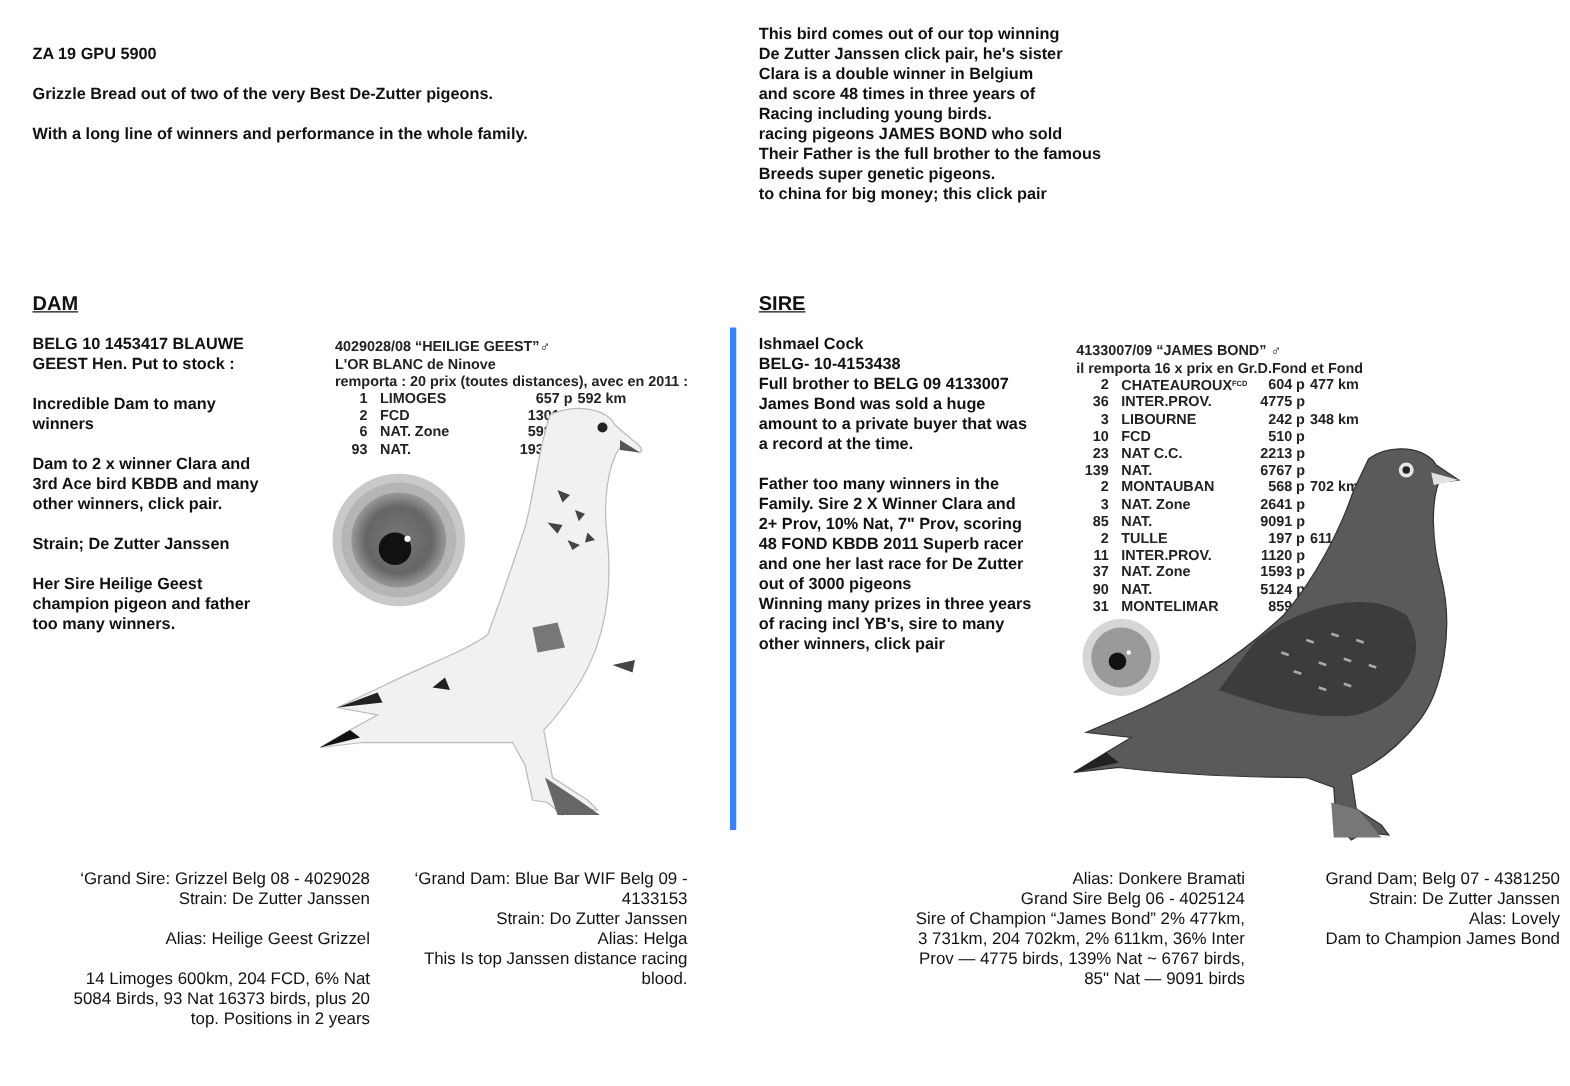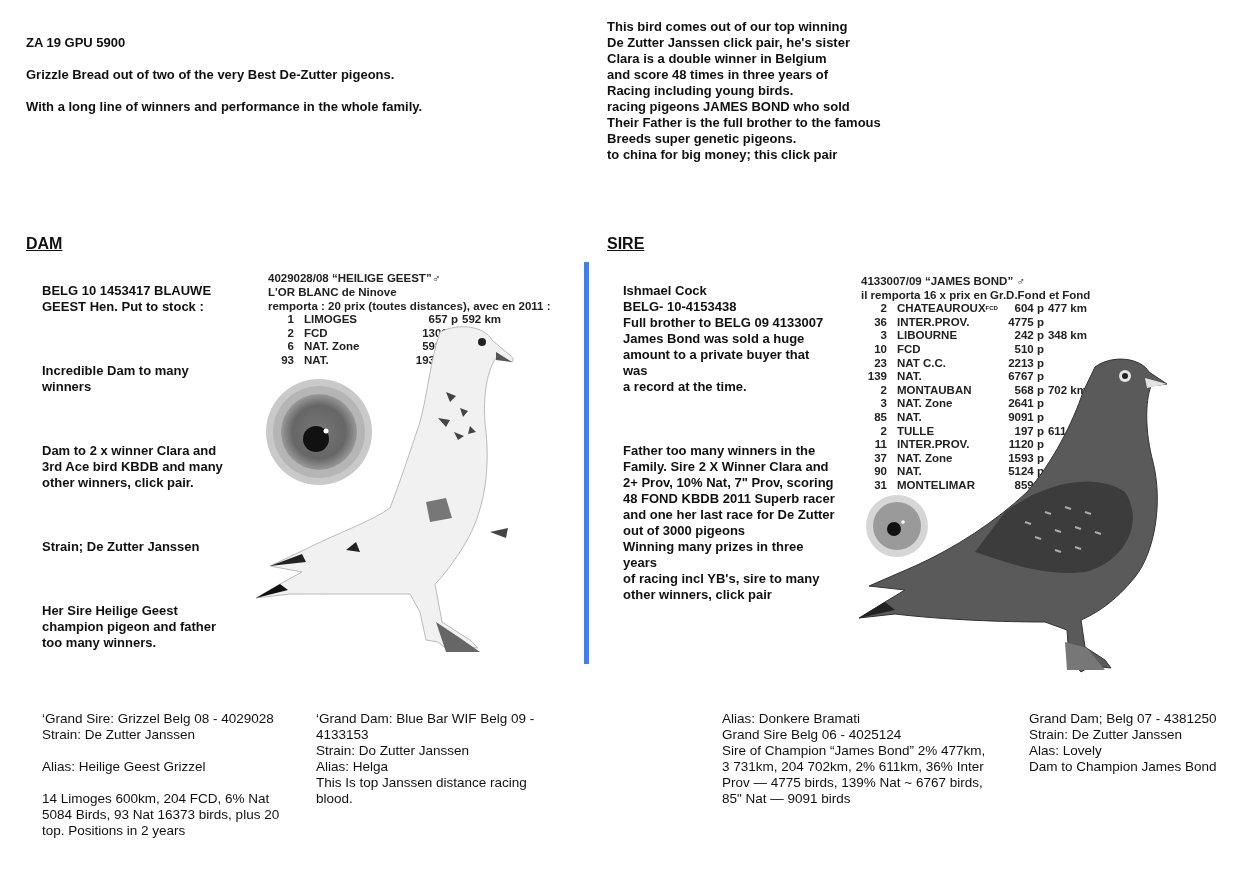--- a/index.html
+++ b/index.html
@@ -1,20 +1,20 @@
 <!DOCTYPE html>
 <html><head>
   <meta charset="utf-8">
   <style>
     html, body { margin: 0; padding: 0; background: #ffffff; }
     body { width: 1256px; height: 869px; position: relative; overflow: hidden; color: #111; font-family: "Liberation Sans", sans-serif; }
     .abs { position: absolute; }
     .bold { font-weight: bold; font-size: 13px; line-height: 16px; }
-    .reg { font-size: 13.5px; line-height: 16px; }
-    .para { white-space: pre-line; margin: 16px; }
+    .reg { font-size: 13.5px; line-height: 16px; text-align: right; }
+    .para { white-space: pre-line; margin: 0; }
     .gap { height: 16px; }
     .head { font-weight: bold; font-size: 16px; text-decoration: underline; }
     .card-title { font-weight: bold; font-size: 11.5px; line-height: 14px; color: #222; }
     .res-table { border-collapse: collapse; font-weight: bold; font-size: 11.5px; line-height: 13.6px; color: #222; }
     .res-table td { padding: 0 4px 0 0; white-space: nowrap; }
     .res-table td.pos { text-align: right; width: 26px; padding-right: 10px; }
     .res-table td.pts { text-align: right; }
     .fcd { font-size: 6px; vertical-align: middle; }
     svg { display: block; }
   </style>

